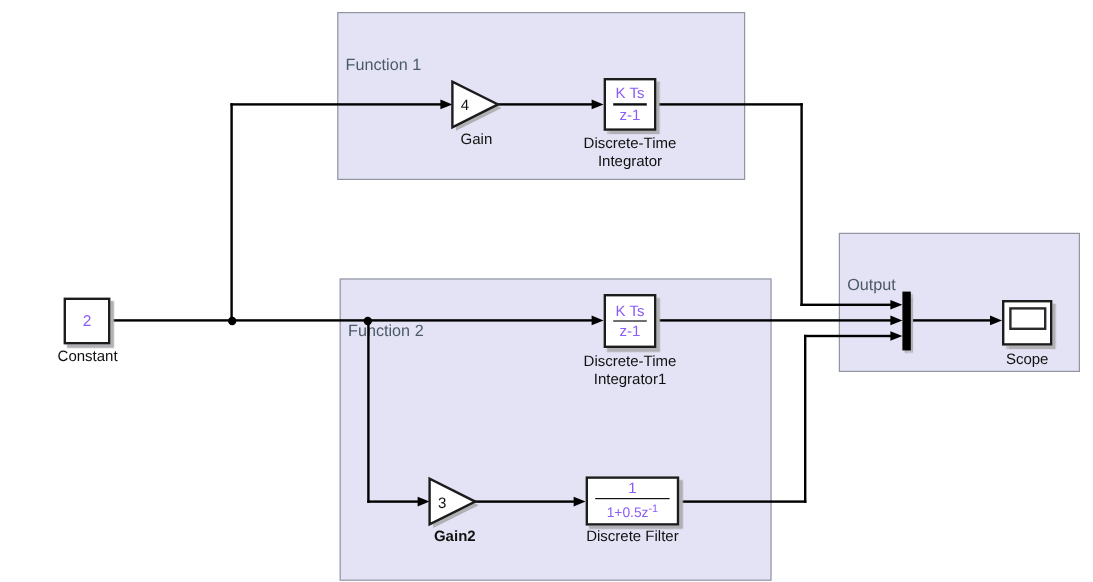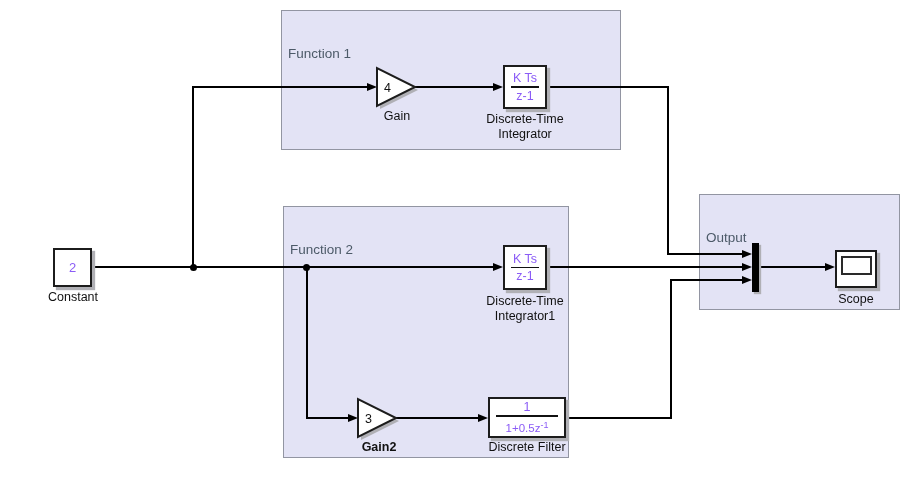--- a/index.html
+++ b/index.html
@@ -52,21 +52,21 @@
   }
 </style>
 </head>
 <body>
 
 <div class="canvas">
 
   <div class="area" style="left:281px;top:10px;width:340px;height:140px;">
     <span class="area-label">Function 1</span>
   </div>
-  <div class="area" style="left:283px;top:206px;width:286px;height:252px;">
+  <div class="area" style="left:283px;top:232px;width:360px;height:252px;">
     <span class="area-label">Function 2</span>
   </div>
   <div class="area" style="left:699px;top:194px;width:201px;height:116px;">
     <span class="area-label">Output</span>
   </div>
 
   <div class="wire h" style="left:92px;top:266px;width:402px;"></div>
   <div class="arrow" style="left:493px;top:263px;"></div>
   <div class="dot" style="left:190px;top:264px;"></div>
   <div class="dot" style="left:303px;top:264px;"></div>

